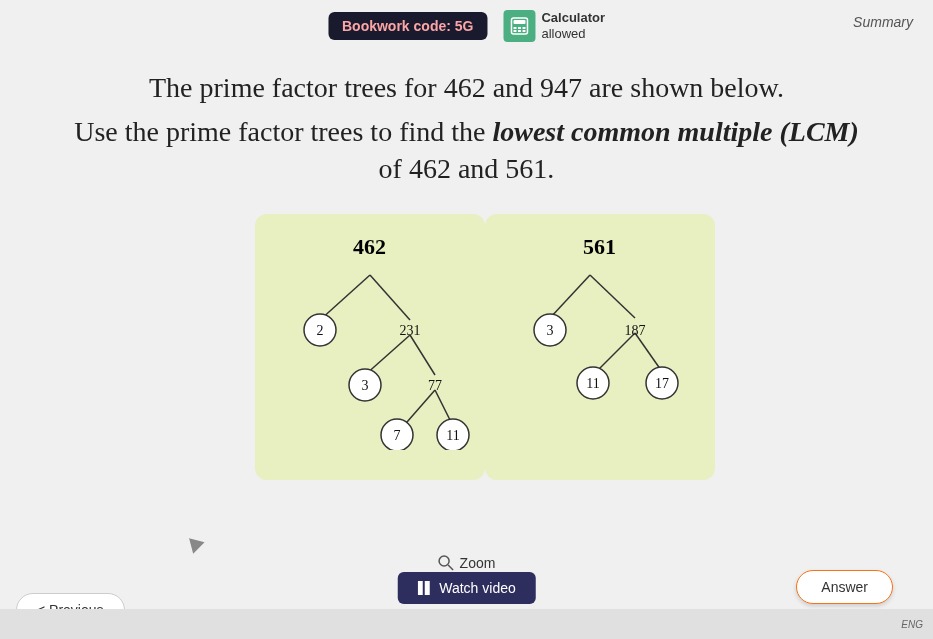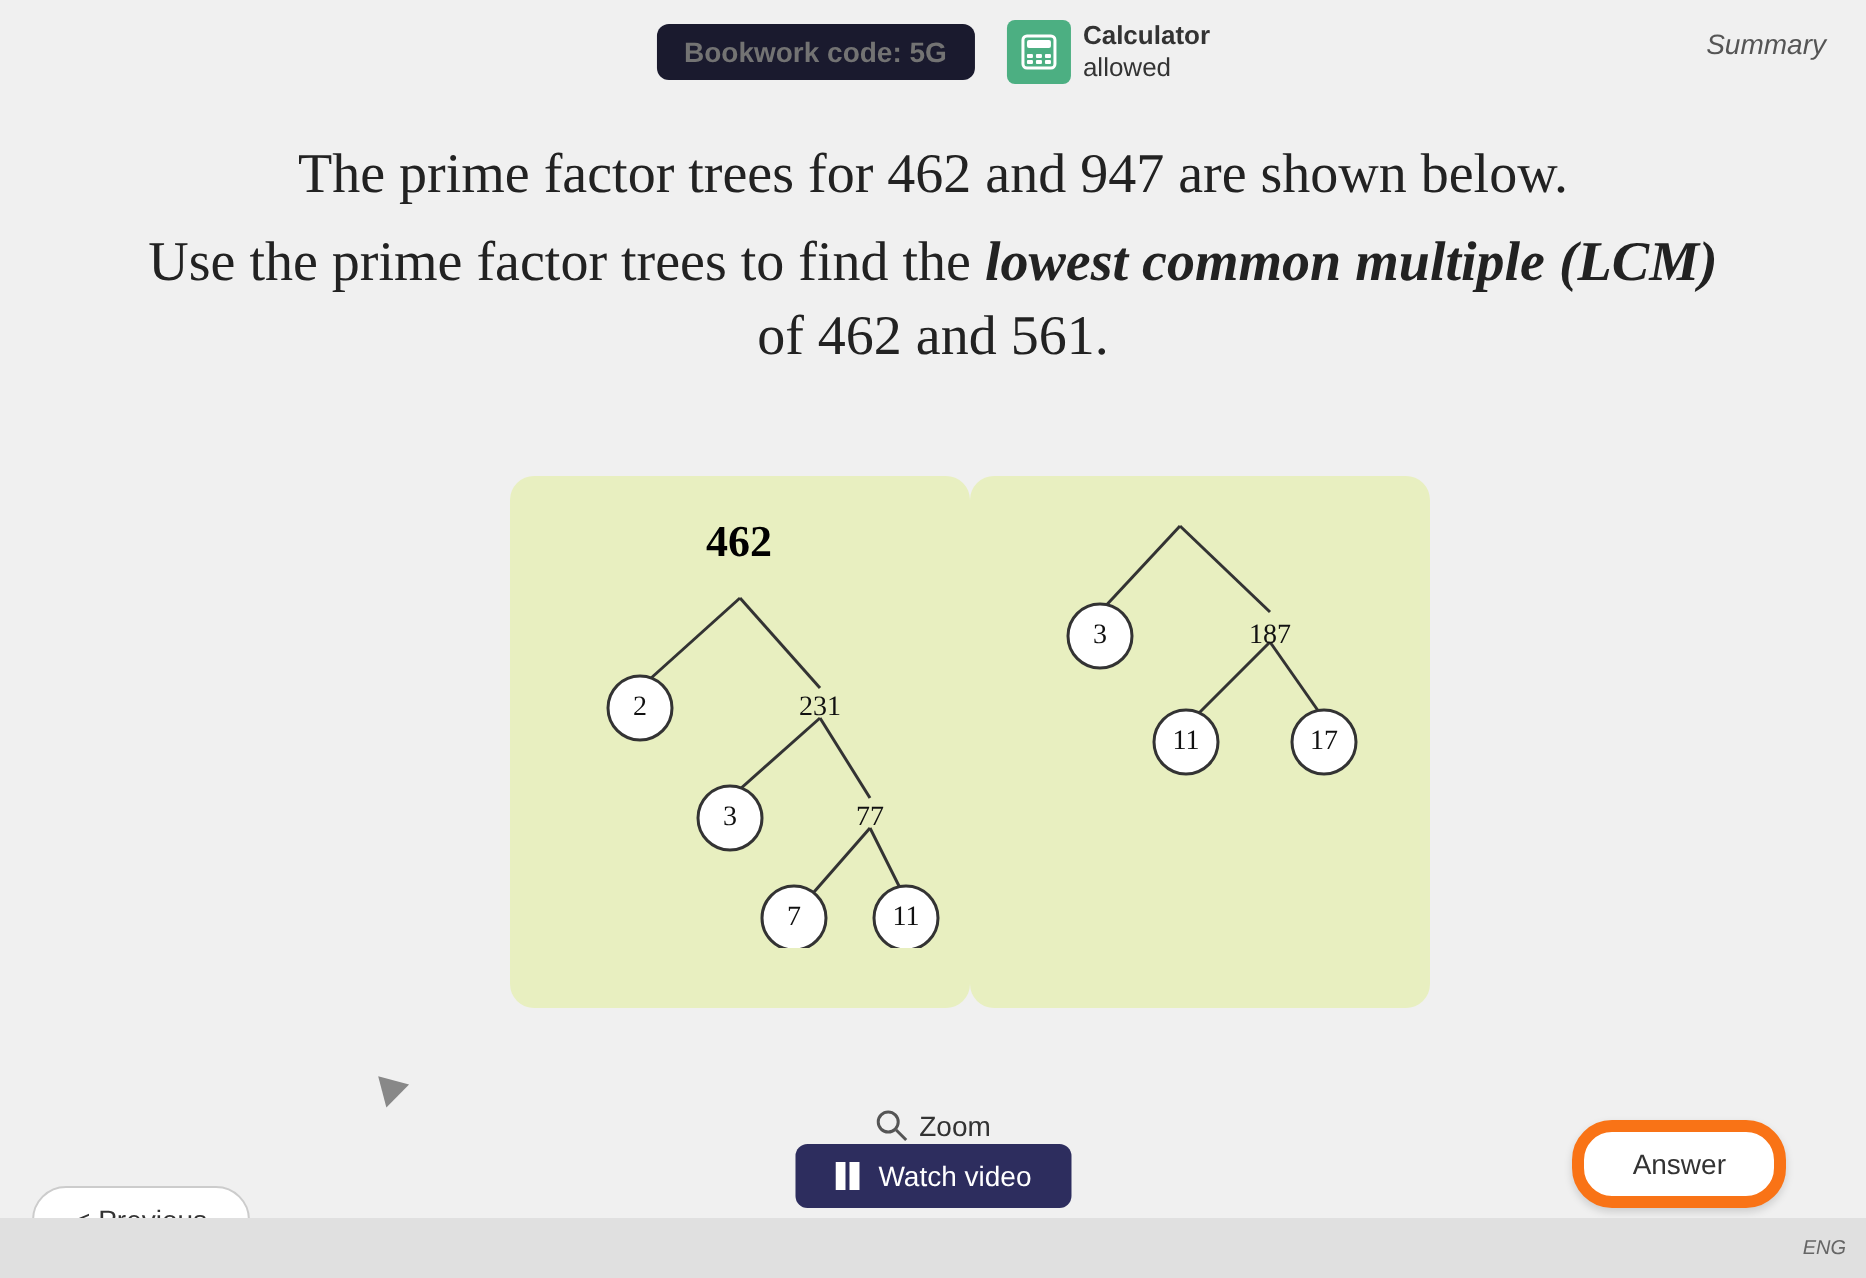--- a/index.html
+++ b/index.html
@@ -17,21 +17,21 @@
       top: 10px;
       left: 50%;
       transform: translateX(-50%);
       display: flex;
       align-items: center;
       gap: 16px;
     }
 
     .bookwork-code {
       background: #1a1a2e;
-      color: #737373;
+      color: #fca5a5;
       padding: 6px 14px;
       border-radius: 6px;
       font-size: 14px;
       font-family: Arial, sans-serif;
       font-weight: bold;
     }
 
     .calculator-badge {
       display: flex;
       align-items: center;
@@ -75,21 +75,21 @@
       padding: 0 30px;
     }
 
     .question-text .bold-italic {
       font-weight: bold;
       font-style: italic;
     }
 
     .trees-container {
       position: absolute;
-      top: 238px;
+      top: 214px;
       left: 50%;
       transform: translateX(-50%);
       display: flex;
       padding-left: 36px;
     }
 
     .tree-card {
       background: #e8efc0;
       border-radius: 12px;
       padding: 20px 30px 30px 30px;
@@ -161,21 +161,21 @@
       align-items: center;
       gap: 8px;
     }
 
     .answer-btn {
       position: absolute;
       bottom: 35px;
       right: 40px;
       background: white;
       color: #333;
-      border: 6px solid #f97316;
+      border: 1px solid #f97316;
       border-radius: 20px;
       padding: 8px 24px;
       font-size: 14px;
       font-family: Arial, sans-serif;
       cursor: pointer;
       box-shadow: 0 2px 4px rgba(0,0,0,0.15);
     }
 
     .previous-btn {
       position: absolute;
@@ -291,20 +291,21 @@
 
       <circle class="node-circle" cx="112" cy="165" r="16"></circle>
       <text class="node-text" x="112" y="165" fill="#111">7</text>
 
       <circle class="node-circle" cx="168" cy="165" r="16"></circle>
       <text class="node-text" x="168" y="165" fill="#111">11</text>
     </svg>
   </div>
 
   <div class="tree-card">
+    <div class="tree-root">561</div>
     <svg class="tree-svg" width="175" height="130" viewBox="0 0 175 130">
 
       <line x1="75" y1="5" x2="35" y2="48" stroke="#333" stroke-width="1.5"></line>
       <line x1="75" y1="5" x2="120" y2="48" stroke="#333" stroke-width="1.5"></line>
 
       <line x1="120" y1="63" x2="80" y2="103" stroke="#333" stroke-width="1.5"></line>
       <line x1="120" y1="63" x2="148" y2="103" stroke="#333" stroke-width="1.5"></line>
 
       <circle class="node-circle" cx="35" cy="60" r="16"></circle>
       <text class="node-text" x="35" y="60" fill="#111">3</text>

